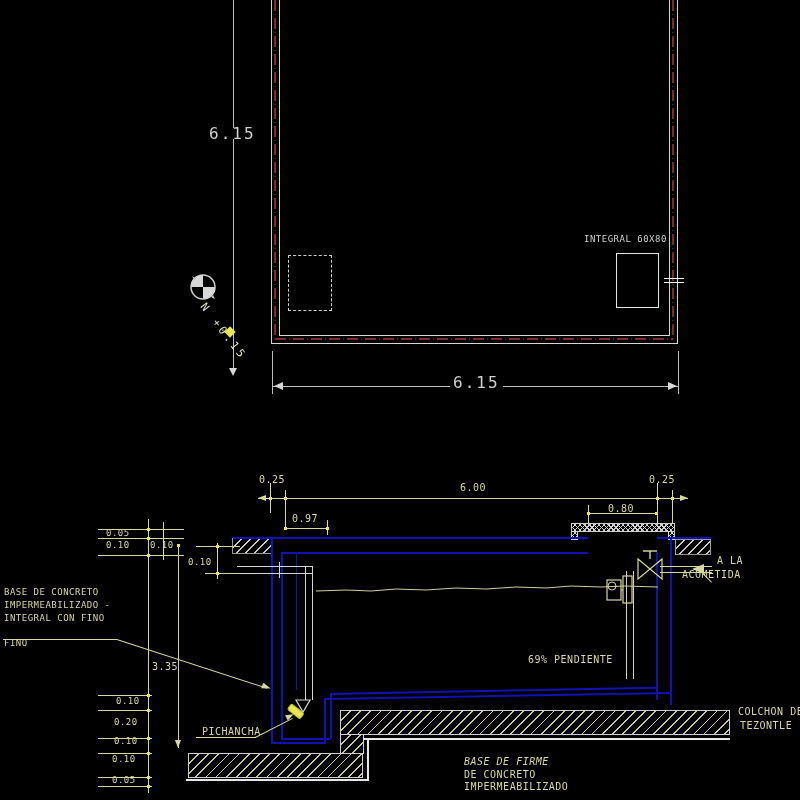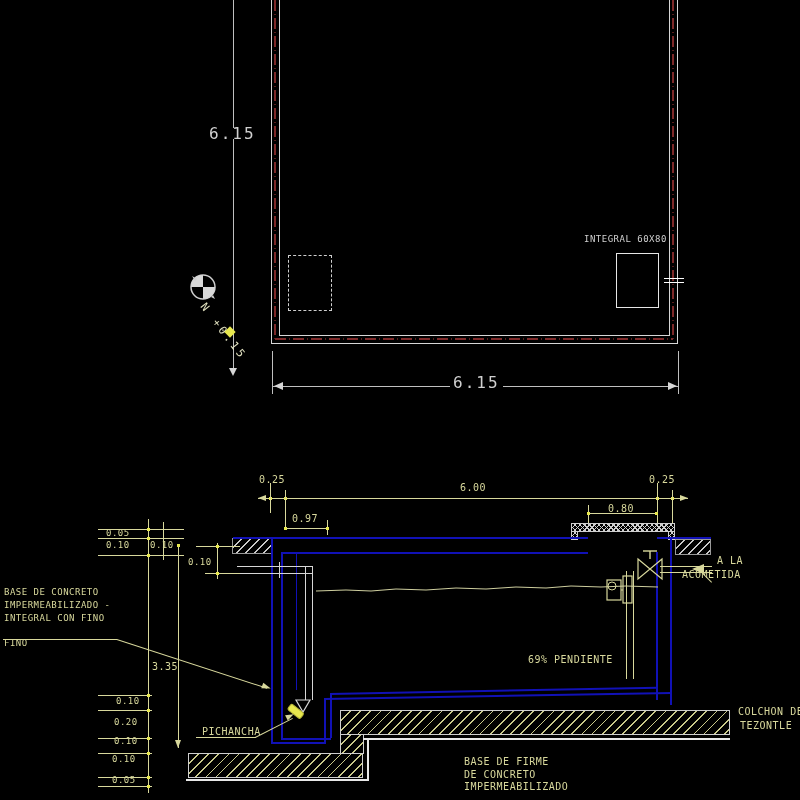--- a/index.html
+++ b/index.html
@@ -172,21 +172,21 @@
     <div class="hatchk" style="left:340px;top:710px;width:390px;height:25px;"></div>
     <div class="hatchk" style="left:340px;top:734px;width:24px;height:20px;"></div>
     <div class="hatchk" style="left:188px;top:753px;width:175px;height:25px;"></div>
 
     <div class="lh" style="left:363px;top:738px;width:367px;height:2px;background:#e8e8e8;"></div>
     <div class="lv" style="left:367px;top:738px;height:42px;width:2px;background:#e8e8e8;"></div>
     <div class="lh" style="left:186px;top:779px;width:183px;height:2px;background:#e8e8e8;"></div>
 
     <div class="txtk" style="left:738px;top:706px;">COLCHON DE</div>
     <div class="txtk" style="left:740px;top:720px;">TEZONTLE</div>
-    <div class="txtk" style="left:464px;top:756px;">BASE DE FIRME</div>
+    <div class="txtk" style="left:464px;top:756px;font-style:italic;">BASE DE FIRME</div>
     <div class="txtk" style="left:464px;top:769px;">DE CONCRETO</div>
     <div class="txtk" style="left:464px;top:781px;">IMPERMEABILIZADO</div>
 
     <div class="txtk" style="left:4px;top:587px;font-size:9px;">BASE DE CONCRETO</div>
     <div class="txtk" style="left:4px;top:600px;font-size:9px;">IMPERMEABILIZADO -</div>
     <div class="txtk" style="left:4px;top:613px;font-size:9px;">INTEGRAL CON FINO</div>
     <div class="txtk" style="left:4px;top:626px;font-size:9px;margin-top:12px;">FINO</div>
     <div class="kh" style="left:3px;top:639px;width:114px;"></div>
     <div class="kh rot" style="left:117px;top:639px;width:158px;transform:rotate(18deg);"></div>
     <div class="arr" style="left:262px;top:684px;border-top:3px solid transparent;border-bottom:3px solid transparent;border-left:9px solid #d8d89c;transform:rotate(20deg);"></div>

